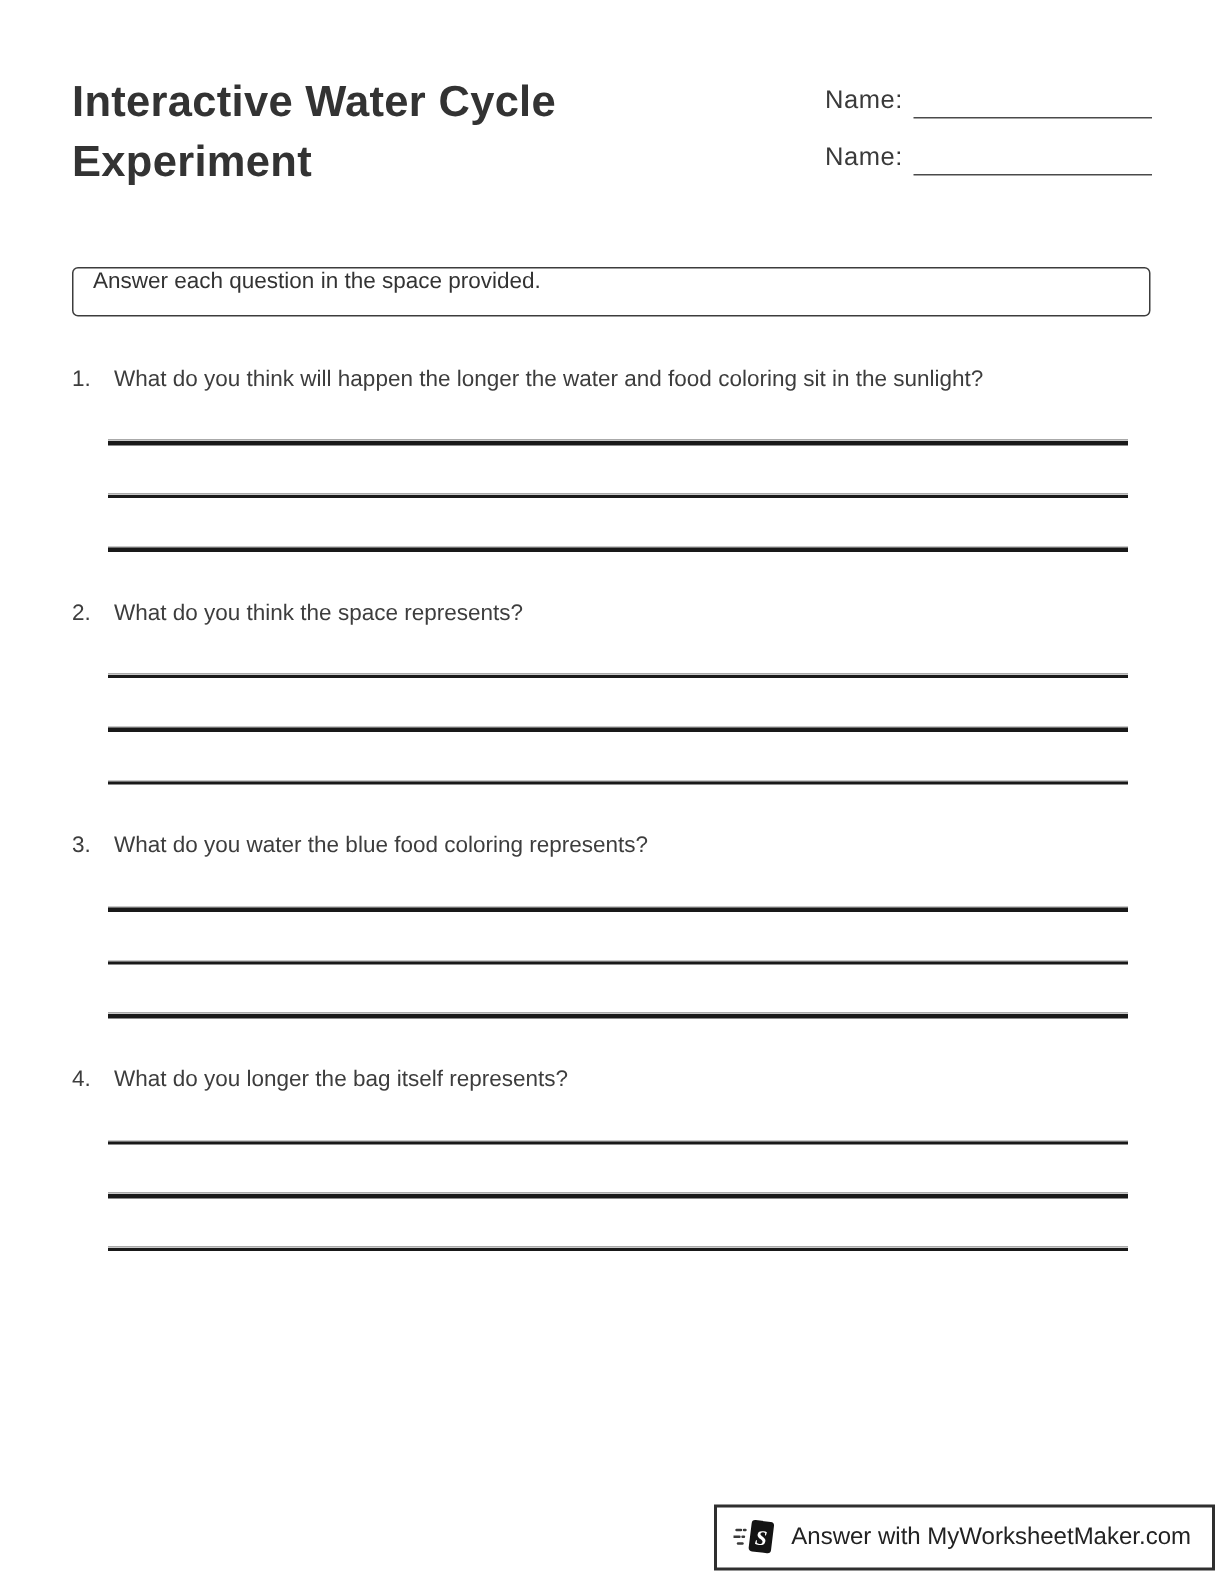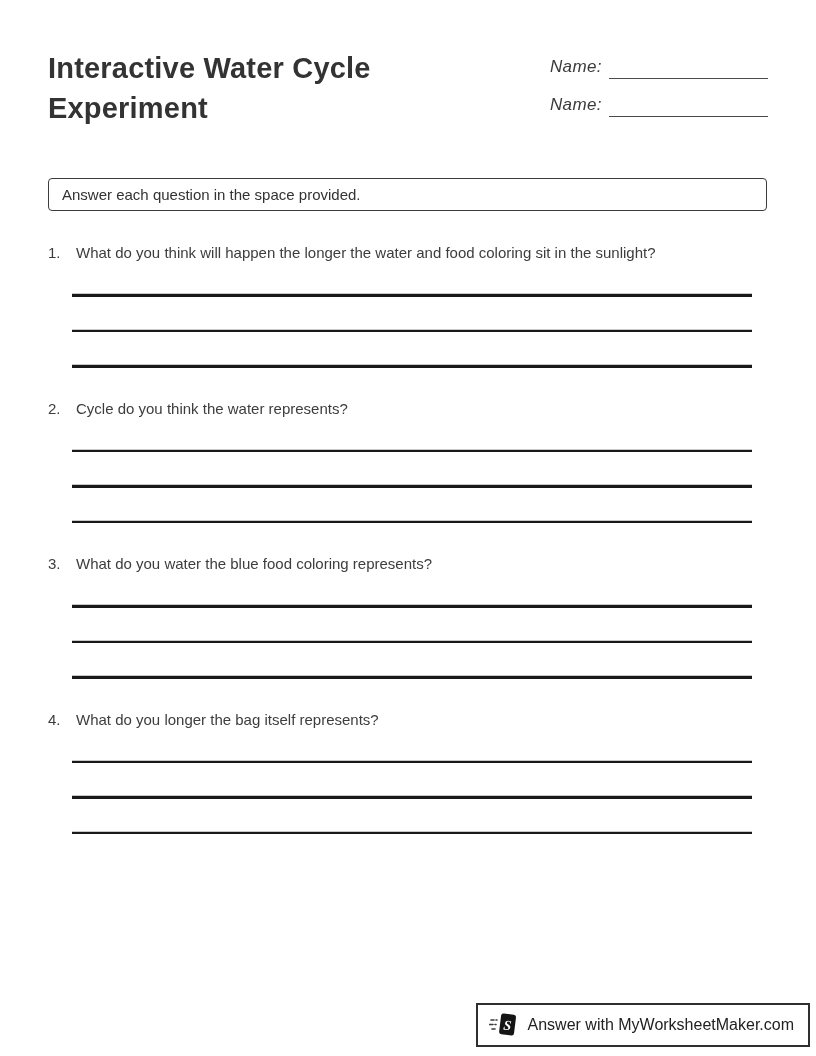--- a/index.html
+++ b/index.html
@@ -37,21 +37,20 @@
     top: 3px;
     right: 0;
     width: 262px;
   }
   .field-row {
     display: flex;
     justify-content: flex-end;
     align-items: flex-end;
     height: 28px;
     margin-bottom: 10px;
-    font-style: italic;
   }
   .field-label {
     font-size: 17px;
     letter-spacing: 0.4px;
     color: #3a3a3a;
     padding-bottom: 2px;
   }
   .field-line {
     display: inline-block;
     width: 159px;
@@ -63,21 +62,21 @@
   
   .instructions-box {
     position: absolute;
     top: 178px;
     left: 48px;
     right: 49px;
     height: 31px;
     border: 1.5px solid #3c3c3c;
     border-radius: 4px;
     display: flex;
-    align-items: center;
+    align-items: flex-start;
     padding-left: 13px;
     font-size: 15px;
     color: #333333;
   }
 
   
   .questions {
     position: absolute;
     top: 243px;
     left: 48px;
@@ -166,21 +165,21 @@
     <div class="q-lines">
           <div class="answer-line"></div>
           <div class="answer-line"></div>
           <div class="answer-line"></div>
         </div>
   </section>
 
   <section class="question">
     <div class="q-row">
       <span class="q-num">2.</span>
-      <span class="q-text">Cycle do you think the water represents?</span>
+      <span class="q-text">What do you think the space represents?</span>
     </div>
     <div class="q-lines">
           <div class="answer-line"></div>
           <div class="answer-line"></div>
           <div class="answer-line"></div>
         </div>
   </section>
 
   <section class="question">
     <div class="q-row">

